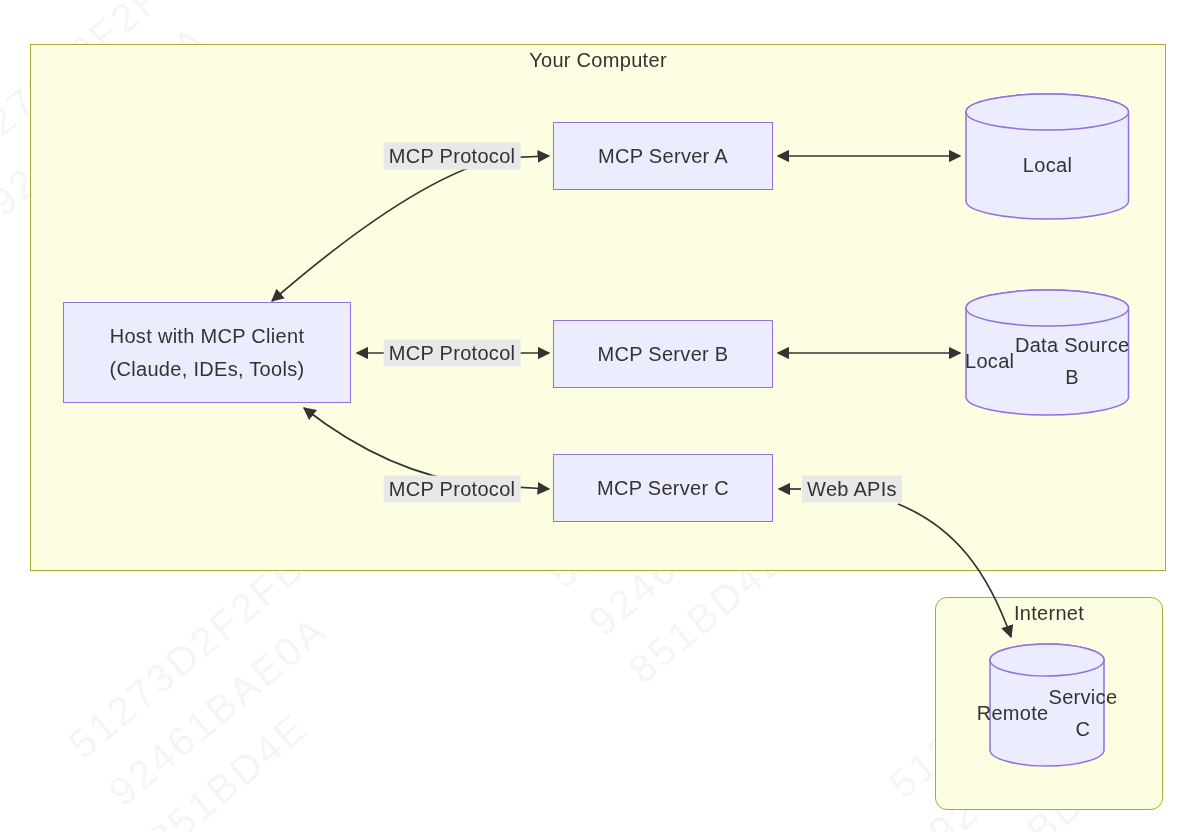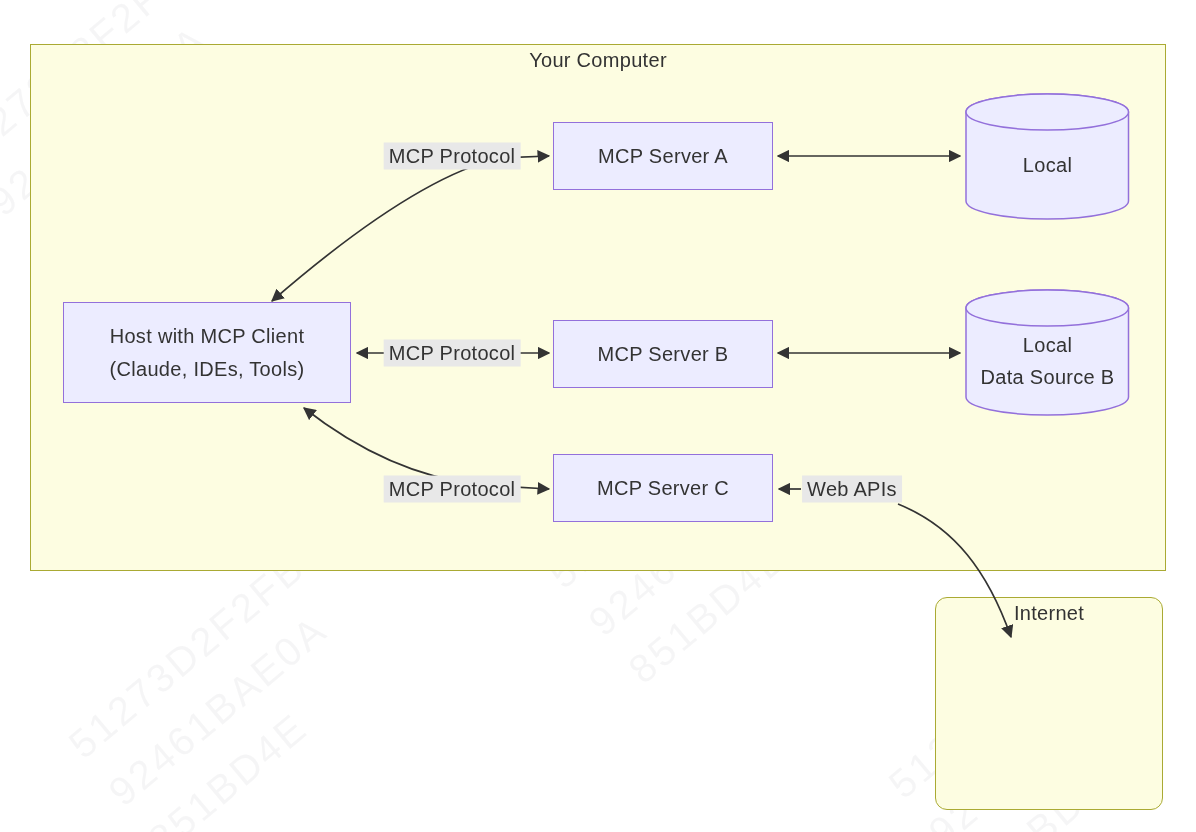--- a/index.html
+++ b/index.html
@@ -44,21 +44,21 @@
 
   .cyl { position:absolute; }
   .cyl-a { left:965px; top:93px;  width:165px; height:127px; }
   .cyl-b { left:965px; top:289px; width:165px; height:127px; }
   .cyl-r { left:989px; top:643px; width:116px; height:124px; }
   .cyl svg { position:absolute; left:0; top:0; display:block; }
   .cyl-shape-fill { fill:var(--node-fill,#ececff); stroke:var(--node-border,#9370db); stroke-width:1.5; }
   .cyl-text {
     position:absolute; left:0; right:0; top:0; bottom:0;
     padding-top:16px; box-sizing:border-box;
-    display:flex; flex-direction:column; align-items:center; justify-content:center;
+    display:flex; flex-direction:row; align-items:center; justify-content:center;
     font-size:20px; line-height:32px; text-align:center; letter-spacing:.3px;
   }
 
   .edge-label {
     position:absolute; transform:translate(-50%,-50%);
     background:var(--edge-label-bg,#e8e8e8);
     padding:2px 5px; font-size:20px; letter-spacing:.3px; white-space:nowrap;
   }
   .label-a   { left:452px; top:156px; }
   .label-b   { left:452px; top:353px; }
@@ -151,19 +151,29 @@
   <div class="cyl cyl-b">
     <svg width="165" height="127">
       <path class="cyl-shape-fill" d="M1,19 V108 A81.25,18 0 0 0 163.5,108 V19 A81.25,18 0 0 0 1,19 Z"></path>
       <ellipse class="cyl-shape-fill" cx="82.25" cy="19" rx="81.25" ry="18"></ellipse>
     </svg>
     <div class="cyl-text">
       <span>Local</span>
       <span>Data Source B</span>
     </div>
   </div>
+  <div class="cyl cyl-r">
+    <svg width="116" height="124">
+      <path class="cyl-shape-fill" d="M1,17 V107 A57,16 0 0 0 115,107 V17 A57,16 0 0 0 1,17 Z"></path>
+      <ellipse class="cyl-shape-fill" cx="58" cy="17" rx="57" ry="16"></ellipse>
+    </svg>
+    <div class="cyl-text">
+      <span>Remote</span>
+      <span>Service C</span>
+    </div>
+  </div>
 
   <div class="edge-label label-a">MCP Protocol</div>
   <div class="edge-label label-b">MCP Protocol</div>
   <div class="edge-label label-c">MCP Protocol</div>
   <div class="edge-label label-web">Web APIs</div>
 
 </div>
 
 </body></html>

